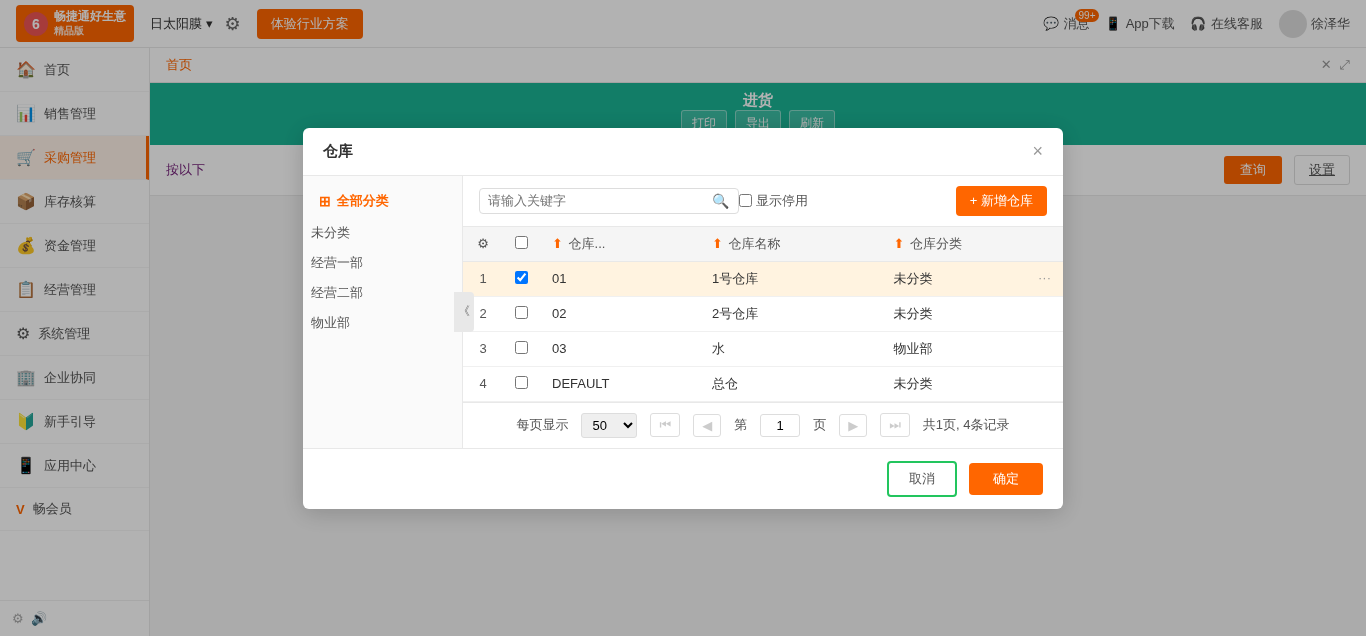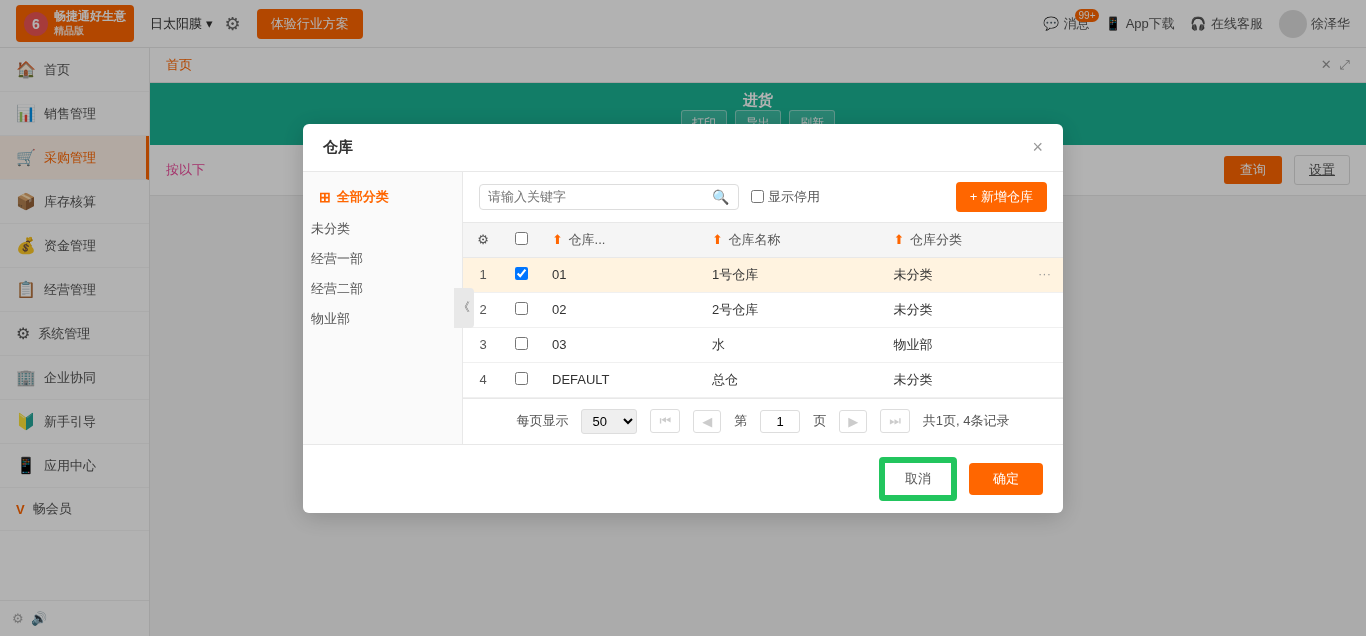--- a/index.html
+++ b/index.html
@@ -153,21 +153,21 @@
     }
     .category-item {
       padding: 6px 8px; cursor: pointer; color: #555; font-size: 13px;
     }
 
     
     .dialog-right {
       flex: 1; display: flex; flex-direction: column; overflow: hidden;
     }
     .dialog-toolbar {
-      display: flex; align-items: center; gap: 12px;
+      display: flex; align-items: center; 
       padding: 10px 16px;
       border-bottom: 1px solid #e8e8e8;
     }
     .search-box {
       display: flex; align-items: center;
       border: 1px solid #ddd; border-radius: 4px;
       padding: 4px 8px; gap: 6px; flex: 1; max-width: 260px;
     }
     .search-box input {
       border: none; outline: none; font-size: 13px; color: #999; width: 100%;
@@ -225,21 +225,21 @@
       width: 40px; border: 1px solid #ddd; border-radius: 3px;
       padding: 3px 6px; font-size: 13px; text-align: center;
     }
 
     
     .dialog-footer {
       display: flex; align-items: center; justify-content: flex-end;
       padding: 12px 20px; border-top: 1px solid #e8e8e8; gap: 12px;
     }
     .btn-cancel {
-      border: 6px solid #22c55e; background: #fff; color: #555;
+      border: 2px solid #22c55e; background: #fff; color: #555;
       border-radius: 4px; padding: 7px 20px; font-size: 13px; cursor: pointer;
     }
     .btn-confirm {
       background: #f60; color: #fff; border: none;
       border-radius: 4px; padding: 7px 24px; font-size: 13px; cursor: pointer;
     }
 
     
     .page-header-strip {
       background: #1ab394; padding: 8px 16px;
@@ -369,21 +369,21 @@
     <div class="page-header-strip">
       <span class="title">进货</span>
       <div class="page-header-buttons">
         <button class="header-btn">打印</button>
         <button class="header-btn">导出</button>
         <button class="header-btn">刷新</button>
       </div>
     </div>
 
     <div style="background:#fff; padding:10px 16px; display:flex; align-items:center; gap:12px; border-bottom:1px solid #e8e8e8;">
-      <span style="color:#ec4899;">按以下</span>
+      <span style="color:#701a75;">按以下</span>
       <div style="flex:1;"></div>
       <button class="btn-query">查询</button>
       <button class="btn-set">设置</button>
     </div>
 
     <div class="content-area">
       
     </div>
   </div>
 </div>

